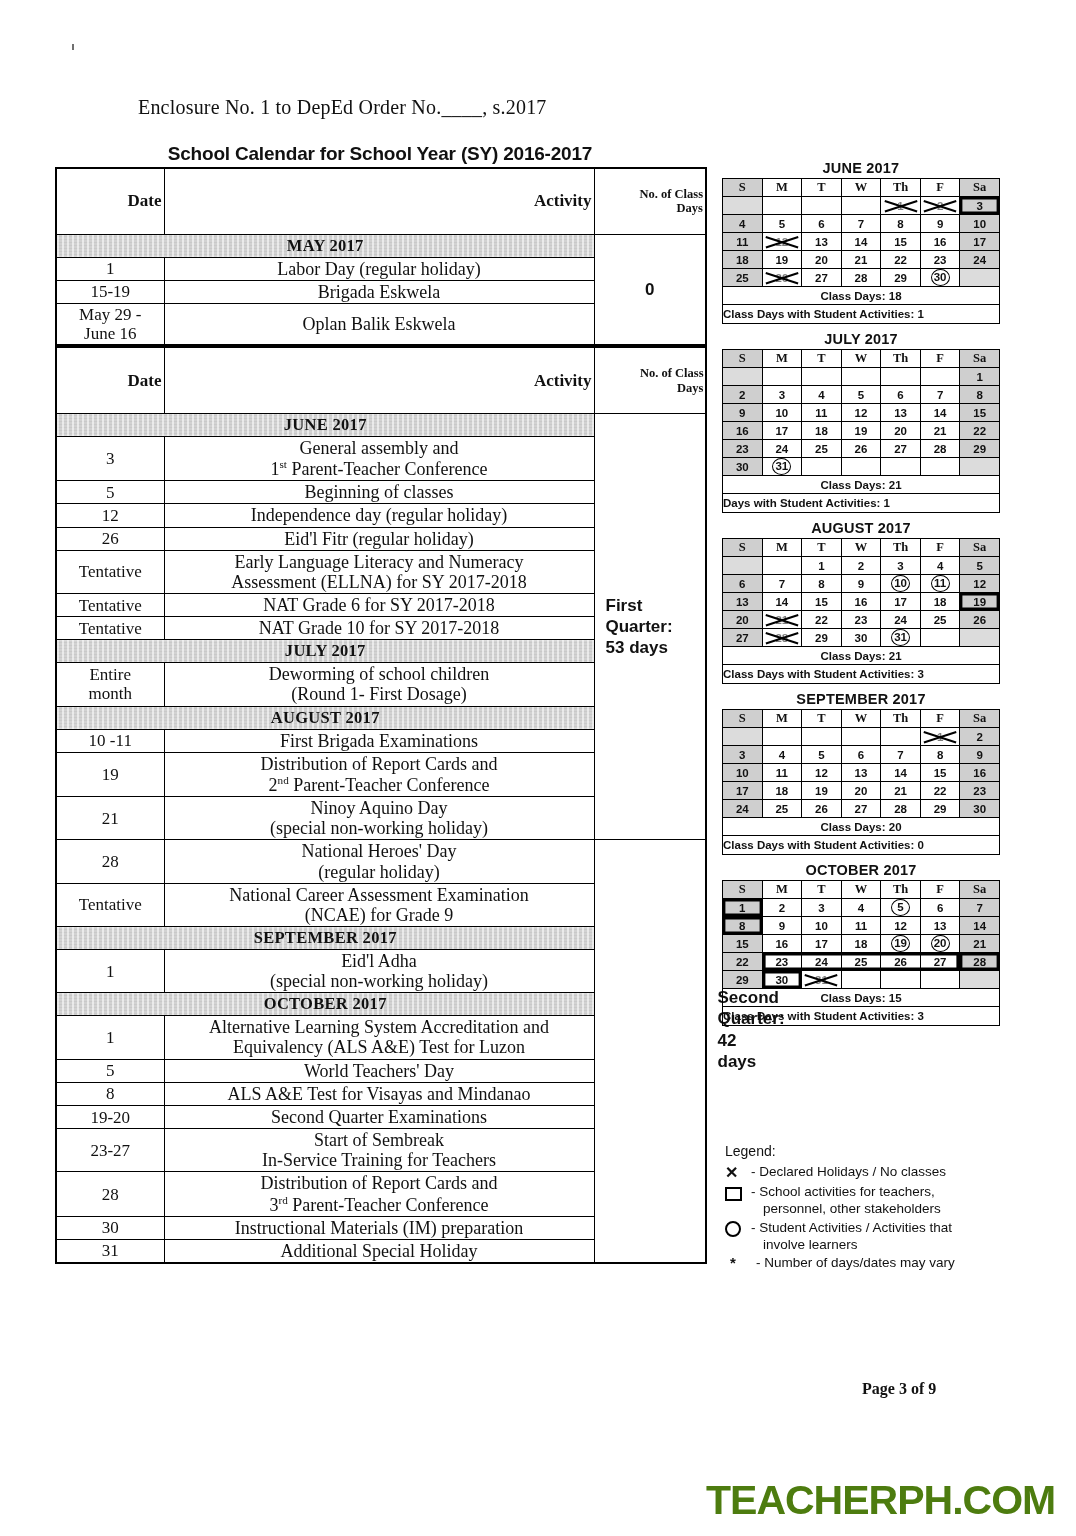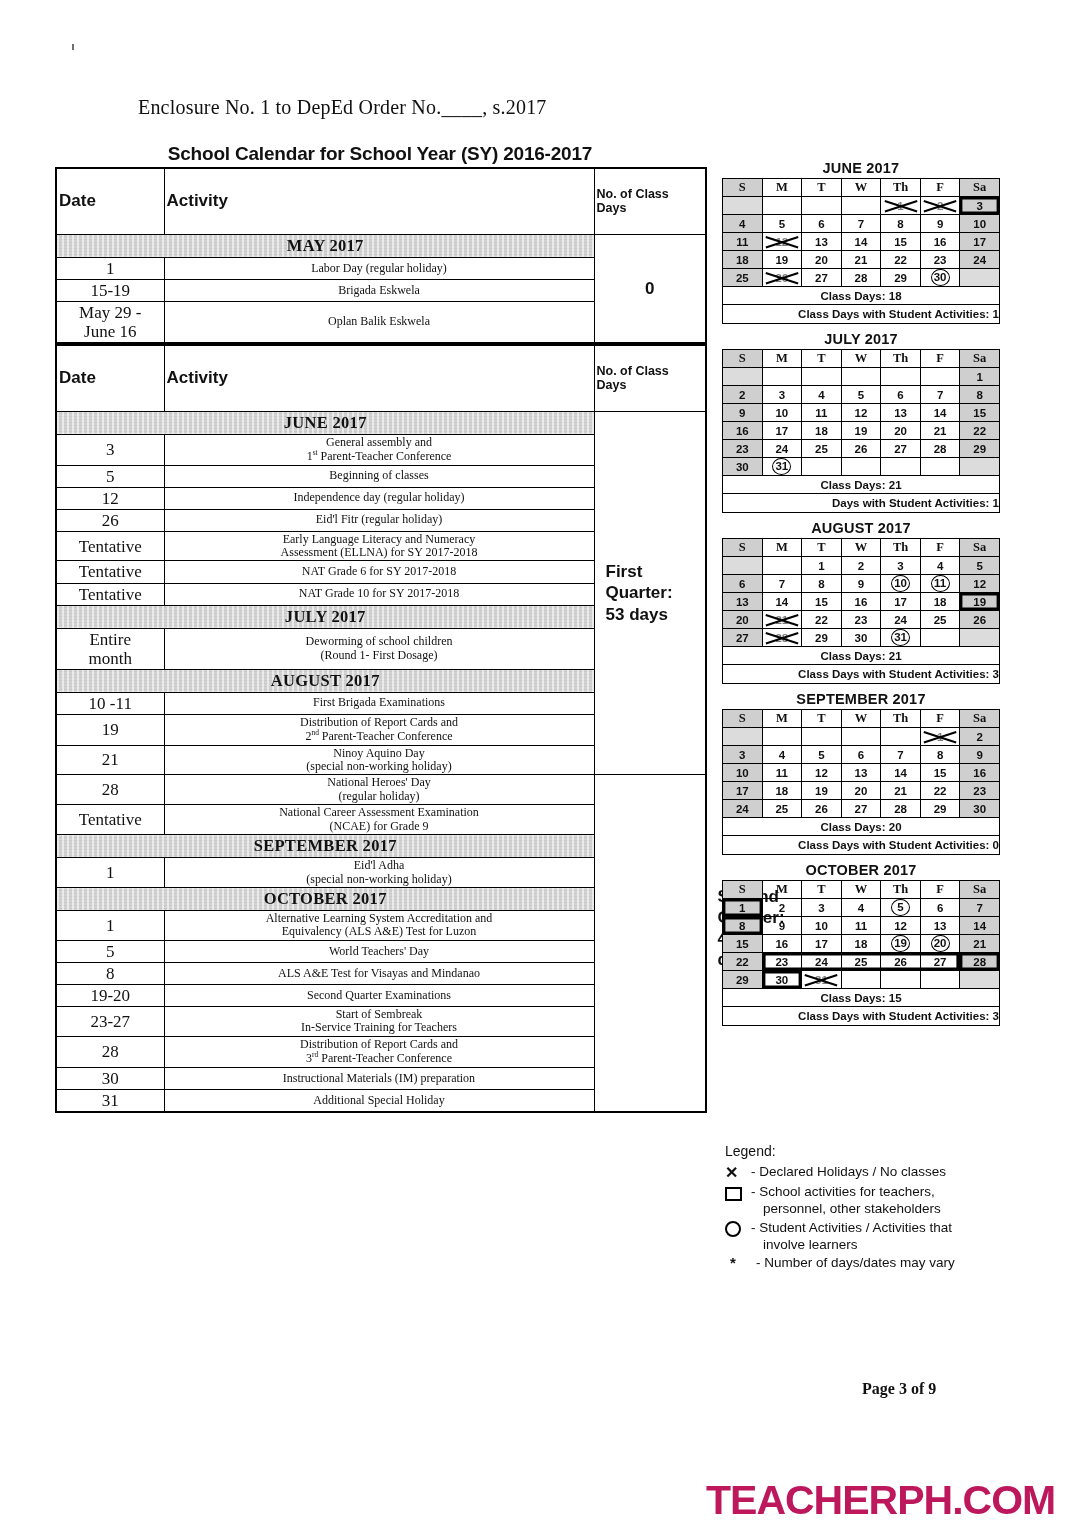--- a/index.html
+++ b/index.html
@@ -42,22 +42,22 @@
   table.cal-tbl td,table.cal-tbl th{
     border:1px solid #000;
     padding:1px 3px;
     vertical-align:middle;
   }
   col.c-date{width:108px;}
   col.c-act{width:430px;}
   col.c-days{width:112px;}
 
   th.hd{
-    font-family:Liberation Sans, sans-serif;
-    font-weight:bold;text-align:left;
+    font-family:Liberation Serif, serif;
+    font-weight:bold;text-align:right;
     border-bottom:2px solid #000;
   }
   th.hd.big{font-size:17px;padding:7px 2px;}
   th.hd.small{font-size:12.5px;line-height:1.15;padding:18px 2px;}
 
   td.month{
     background:#c9c9c9;
     font-family:Liberation Serif, serif;
     font-weight:bold;font-size:16.5px;
     padding:2px 0 2px 6px;
@@ -68,21 +68,21 @@
       repeating-linear-gradient(90deg, rgba(255,255,255,.55) 0 2px, rgba(0,0,0,0) 2px 5px),
       repeating-linear-gradient(0deg, rgba(255,255,255,.35) 0 1px, rgba(0,0,0,0) 1px 3px);
     text-align: center;
   }
   td.date{
     text-align:center;font-size:17px;
     border-right:2px solid #000;
     line-height:1.12;
   }
   td.act{
-    text-align:center;font-size:12px;
+    text-align:center;font-size:18px;
     line-height:1.12;
     border-right:2px solid #000;
     margin-left:34px;
   }
   td.days{
     text-align:center;vertical-align:top;
     font-family:"Liberation Sans", sans-serif;
     font-weight:bold;font-size:17px;
     line-height:1.25;
     padding-top:4px;
@@ -134,21 +134,21 @@
   td.rng-m{box-shadow:inset 0 2.6px 0 0 #000, inset 0 -2.6px 0 0 #000;}
   td.rng-r{box-shadow:inset -2.6px 0 0 0 #000, inset 0 2.6px 0 0 #000, inset 0 -2.6px 0 0 #000;}
 
   td.foot{
     border:1px solid #000;
     font-family:"Liberation Sans", sans-serif;
     font-size:10.5px;font-weight:normal;
     height:auto;padding:1px 4px 0 0;
     text-align:right;
   }
-  td.foot.c{text-align:right;padding-right:0;padding-bottom:1px;}
+  td.foot.c{text-align:left;padding-right:0;padding-bottom:1px;}
 
   
   .legend{
     position:absolute;left:725px;top:1143px;width:300px;
     font-family:"Liberation Sans", sans-serif;
     font-size:13.5px;line-height:1.28;
   }
   .legend h5{margin:0 0 2px 0;font-size:14px;font-weight:normal;}
   .lrow{display:flex;align-items:flex-start;margin-bottom:1px;}
   .lsym{width:26px;flex:0 0 26px;text-align:left;font-size:16px;line-height:1.2;font-weight:bold;}
@@ -161,21 +161,21 @@
   
   .pagenum{
     position:absolute;left:862px;top:1380px;
     font-family:"Liberation Serif", serif;
     font-size:16px;font-weight:bold;white-space:nowrap;
   }
   .wm{
     position:absolute;left:706px;top:1477px;
     font-family:"Liberation Sans", sans-serif;
     font-weight:bold;font-size:41px;letter-spacing:-1px;
-    color:#be185d;white-space:nowrap;
+    color:#4d7c0f;white-space:nowrap;
   }
 </style>
 </head>
 <body>
 
 <div class="page">
 
   <div class="speck"></div>
 
   <div class="enclosure">Enclosure No. 1 to DepEd Order No.____, s.2017</div>

